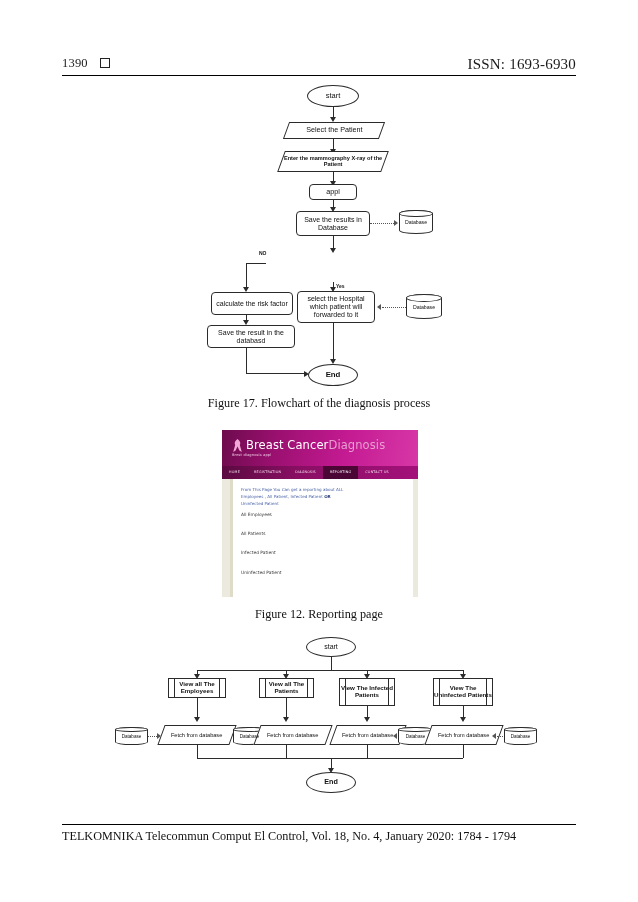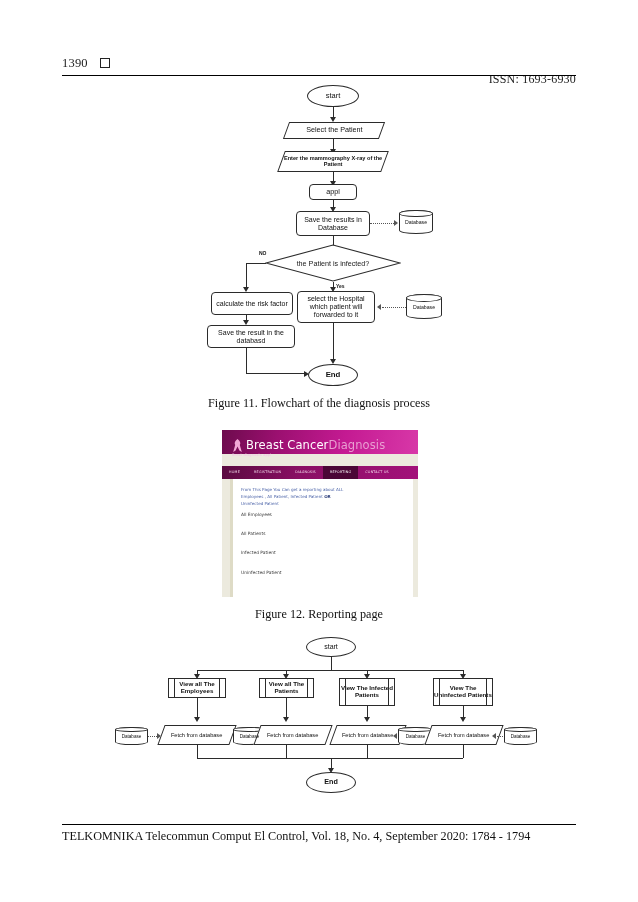--- a/index.html
+++ b/index.html
@@ -35,23 +35,22 @@
     letter-spacing: .2px;
   }
   .runhead .boxglyph {
     position: absolute; left: 38px; top: 2px;
     width: 8px; height: 8px;
     border: 1.4px solid #222;
     background: #fff;
   }
   .runhead .issn {
     position: absolute; right: 0; top: 0;
-    font-size: 12px;
+    font-size: 15px;
     letter-spacing: .2px;
-    margin-top: 16px;
   }
   .rule-top {
     position: absolute;
     left: 62px; top: 75px;
     width: 514px; height: 0;
     border-top: 1.1px solid #000;
   }
 
   
   .flow { position: absolute; }
@@ -195,21 +194,21 @@
   
   #fig12 {
     position: absolute;
     left: 222px; top: 430px;
     width: 196px; height: 167px;
     overflow: hidden;
     background: #eceade;
   }
   #fig12 .site-header {
     position: absolute; left: 0; top: 0;
-    width: 196px; height: 24px;
+    width: 196px; height: 48px;
     background: linear-gradient(100deg, #6d0b4d 0%, #9b1070 28%, #c41a92 62%, #d838a8 100%);
   }
   #fig12 .ribbon {
     position: absolute; left: 10px; top: 8px;
     width: 11px; height: 15px;
   }
   #fig12 .brand {
     position: absolute;
     left: 24px; top: 8px;
     font-family: "DejaVu Sans", sans-serif;
@@ -339,28 +338,20 @@
 
     <div class="dot" style="left:370px;top:223px;width:24px;"></div>
     <div class="arrow-open-r" style="left:394px;top:220px;"></div>
     <div class="cyl" style="left:399px;top:210px;width:34px;height:24px;font-size:5.2px;">
       <span>Database</span>
     </div>
 
     <div class="ln lnv" style="left:332.5px;top:236px;height:14px;"></div>
     <div class="arrow-d" style="left:329.8px;top:248px;"></div>
 
-    <div class="diamond-wrap" style="left:265px;top:244px;width:136px;height:38px;">
-      <svg class="dia" viewBox="0 0 136 38" preserveAspectRatio="none">
-        <polygon points="68,1 135,19 68,37 1,19" fill="#fff" stroke="#2b2b2b" stroke-width="1.1"></polygon>
-      </svg>
-      <div class="diamond-label" style="font-size:7.2px;">
-        <span>the Patient is infected?</span>
-      </div>
-    </div>
 
     <div class="edge-label" style="left:259px;top:250px;">NO</div>
     <div class="ln lnh" style="left:246px;top:262.5px;width:20px;"></div>
     <div class="ln lnv" style="left:246px;top:262.5px;height:27px;"></div>
     <div class="arrow-d" style="left:243.3px;top:287px;"></div>
 
     <div class="edge-label" style="left:336px;top:283px;">Yes</div>
     <div class="ln lnv" style="left:332.5px;top:282px;height:8px;"></div>
     <div class="arrow-d" style="left:329.8px;top:287px;"></div>
 
@@ -388,21 +379,21 @@
     </div>
 
     <div class="ln lnv" style="left:332.5px;top:323px;height:38px;"></div>
     <div class="arrow-d" style="left:329.8px;top:359px;"></div>
 
     <div class="shape ellipse" style="left:308px;top:364px;width:50px;height:22px;font-size:7.8px;font-weight:bold;">
       <span>End</span>
     </div>
   </div>
 
-  <div class="caption" style="top:396px;">Figure 11. Flowchart of the diagnosis process</div>
+  <div class="caption" style="top:396px;">Figure 17. Flowchart of the diagnosis process</div>
 
   <div id="fig12">
 
     <div class="site-header">
       <svg class="ribbon" viewBox="0 0 11 15">
         <path d="M5.5 1 C3 3, 2 5, 3.2 7 L1.2 14 L3.6 12.6 L5.5 8.5 L7.4 12.6 L9.8 14 L7.8 7 C9 5, 8 3, 5.5 1 Z" fill="#f2a7d6"></path>
       </svg>
       <div class="brand">
         <span class="b1">Breast Cancer</span><span class="b2">Diagnosis</span>
       </div>
@@ -518,15 +509,15 @@
     <div class="ln lnv" style="left:330.5px;top:758px;height:13px;"></div>
     <div class="arrow-d" style="left:327.8px;top:768px;"></div>
 
     <div class="shape ellipse" style="left:306px;top:772px;width:50px;height:21px;font-size:7.2px;font-weight:bold;">
       <span>End</span>
     </div>
   </div>
 
 
   <div class="rule-bot"></div>
-  <div class="footer">TELKOMNIKA Telecommun Comput El Control, Vol. 18, No. 4, September 2020:  1784 - 1794</div>
+  <div class="footer">TELKOMNIKA Telecommun Comput El Control, Vol. 18, No. 4, January 2020:  1784 - 1794</div>
 
 </div>
 
 </body></html>

